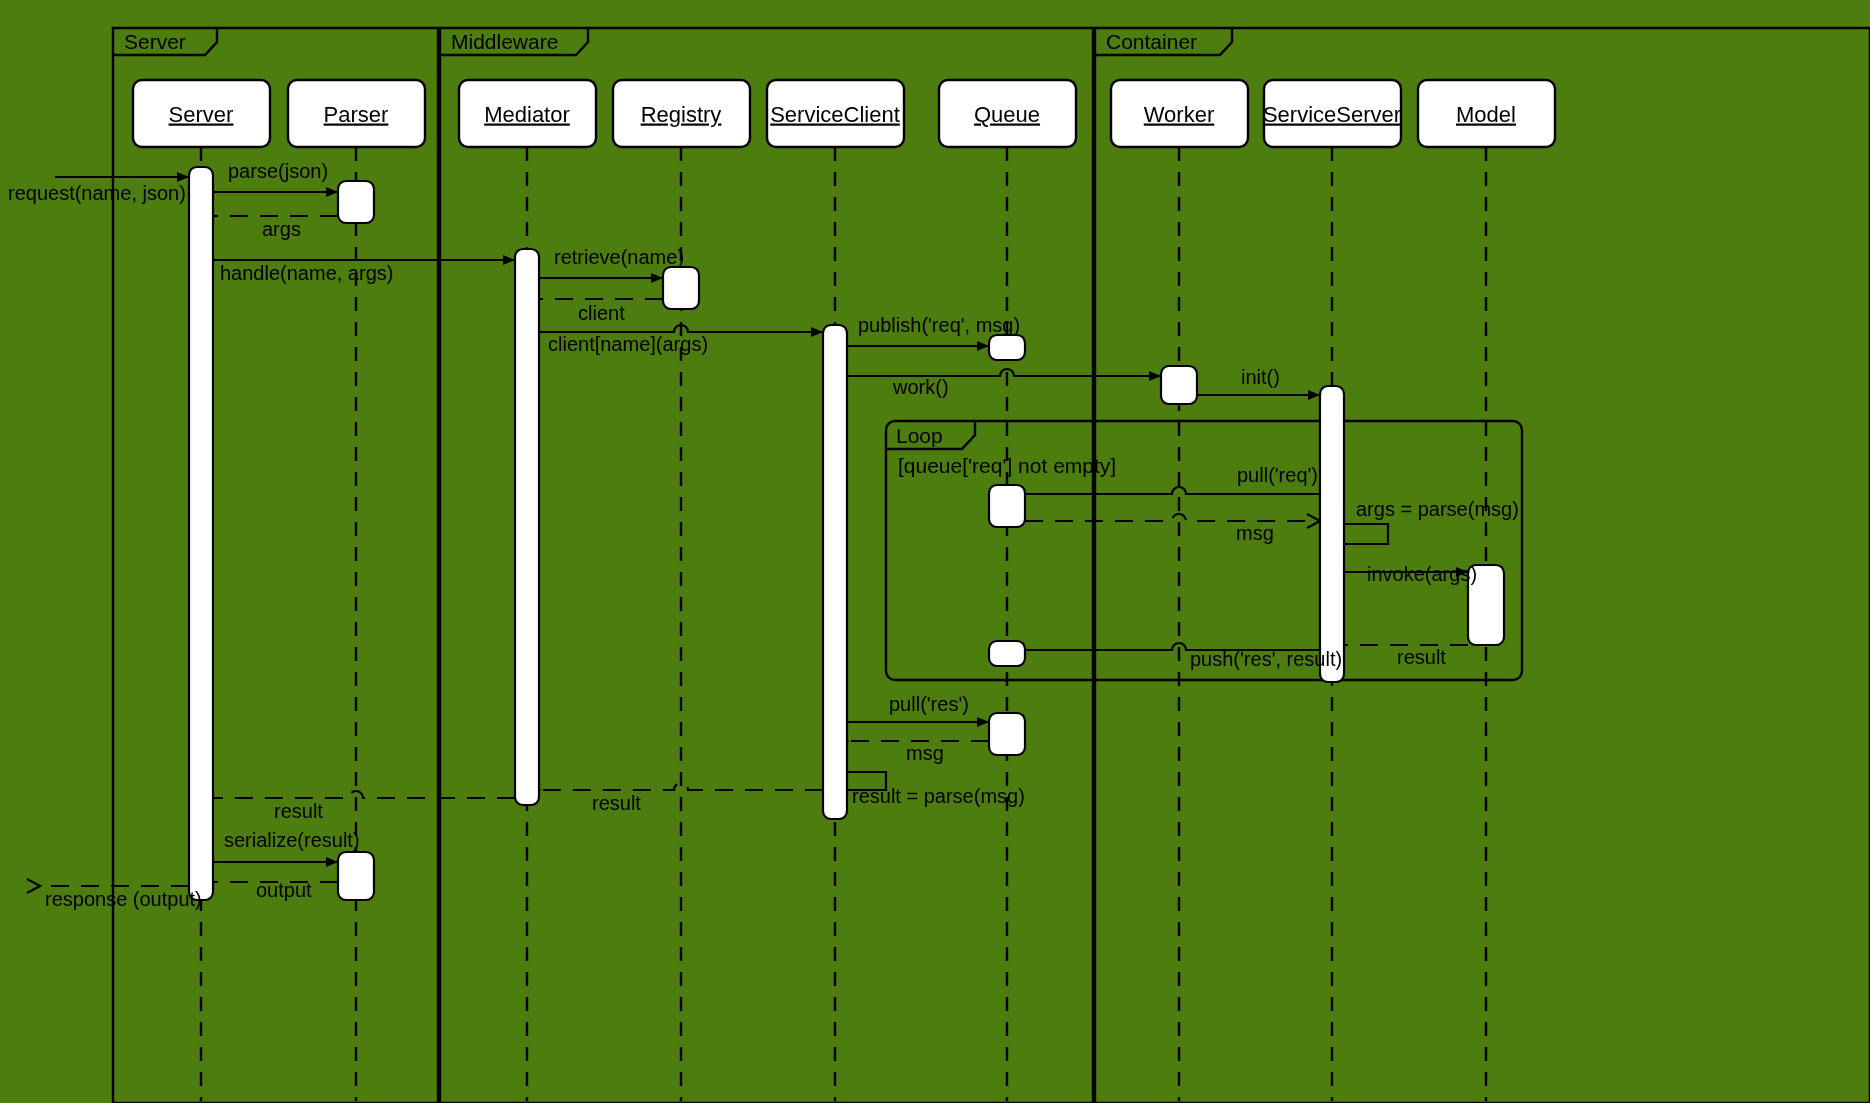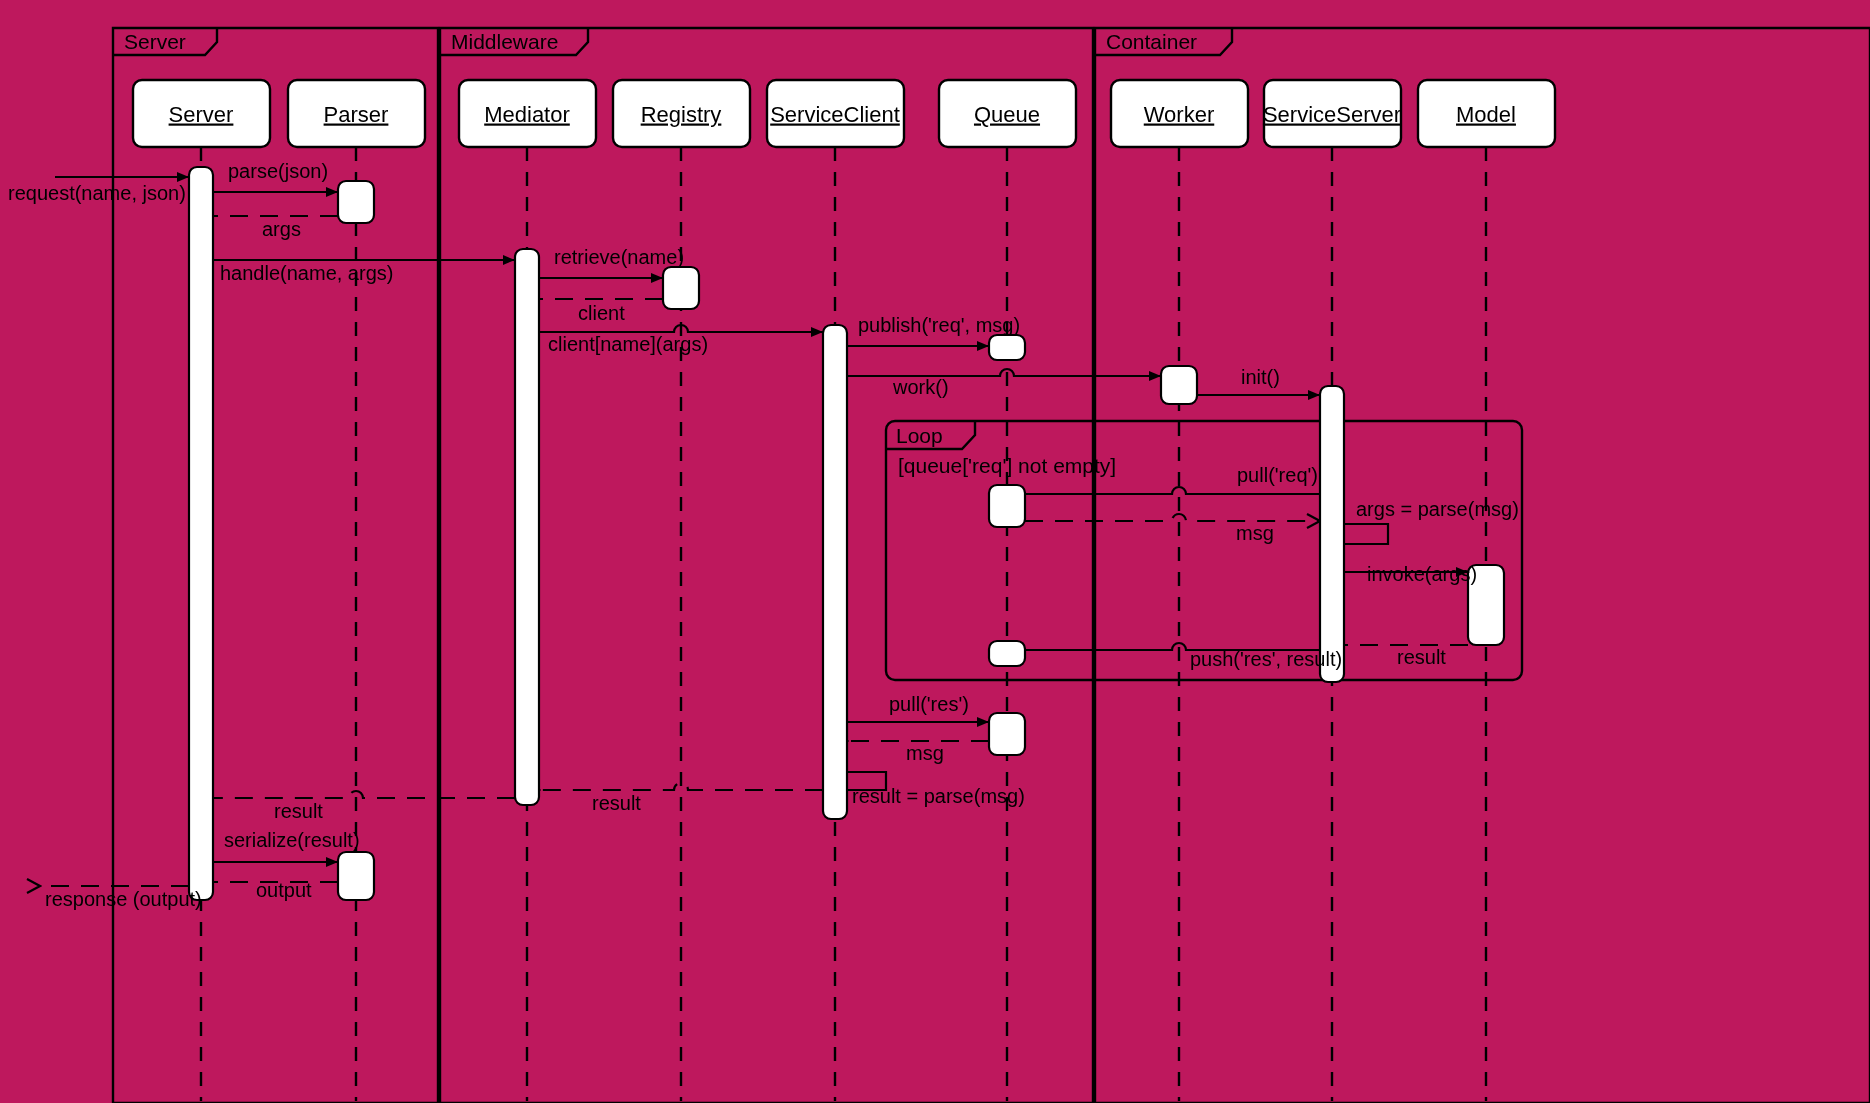--- a/index.html
+++ b/index.html
@@ -4,21 +4,21 @@
 <style>
   html, body {
     margin: 0;
     padding: 0;
     background: #ffffff;
   }
   #canvas-wrap {
     position: relative;
     width: 1870px;
     height: 1103px;
-    background: #be185d;
+    background: #4d7c0f;
     font-family: "Liberation Sans", sans-serif;
   }
   svg#diagram {
     display: block;
     width: 1870px;
     height: 1103px;
   }
   .lifeline { stroke: #000000; fill: none; stroke-width: 2.4; stroke-dasharray: 14 11; }
   .act { fill: #ffffff; stroke: #000000; stroke-width: 2.2; }
   .boxfill { fill: #ffffff; stroke: #000000; stroke-width: 2.4; }

